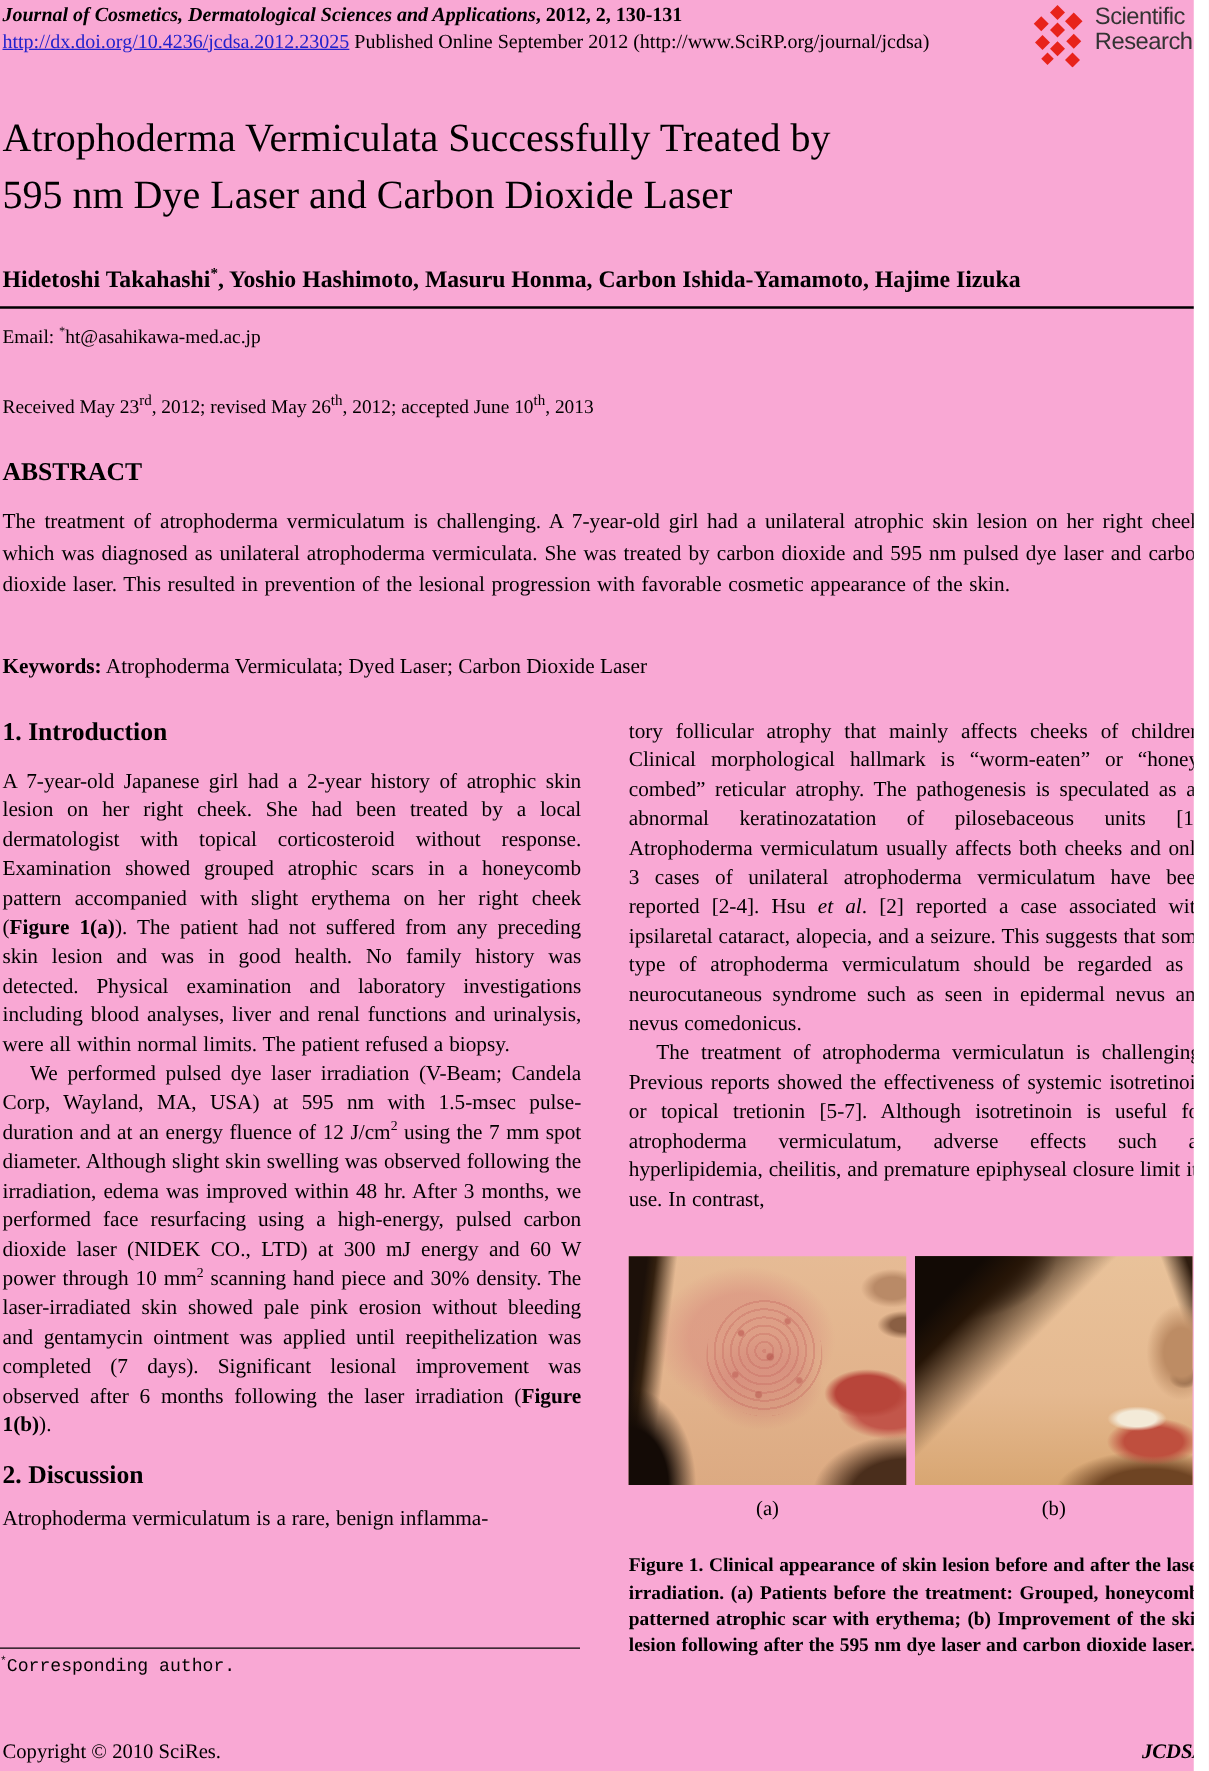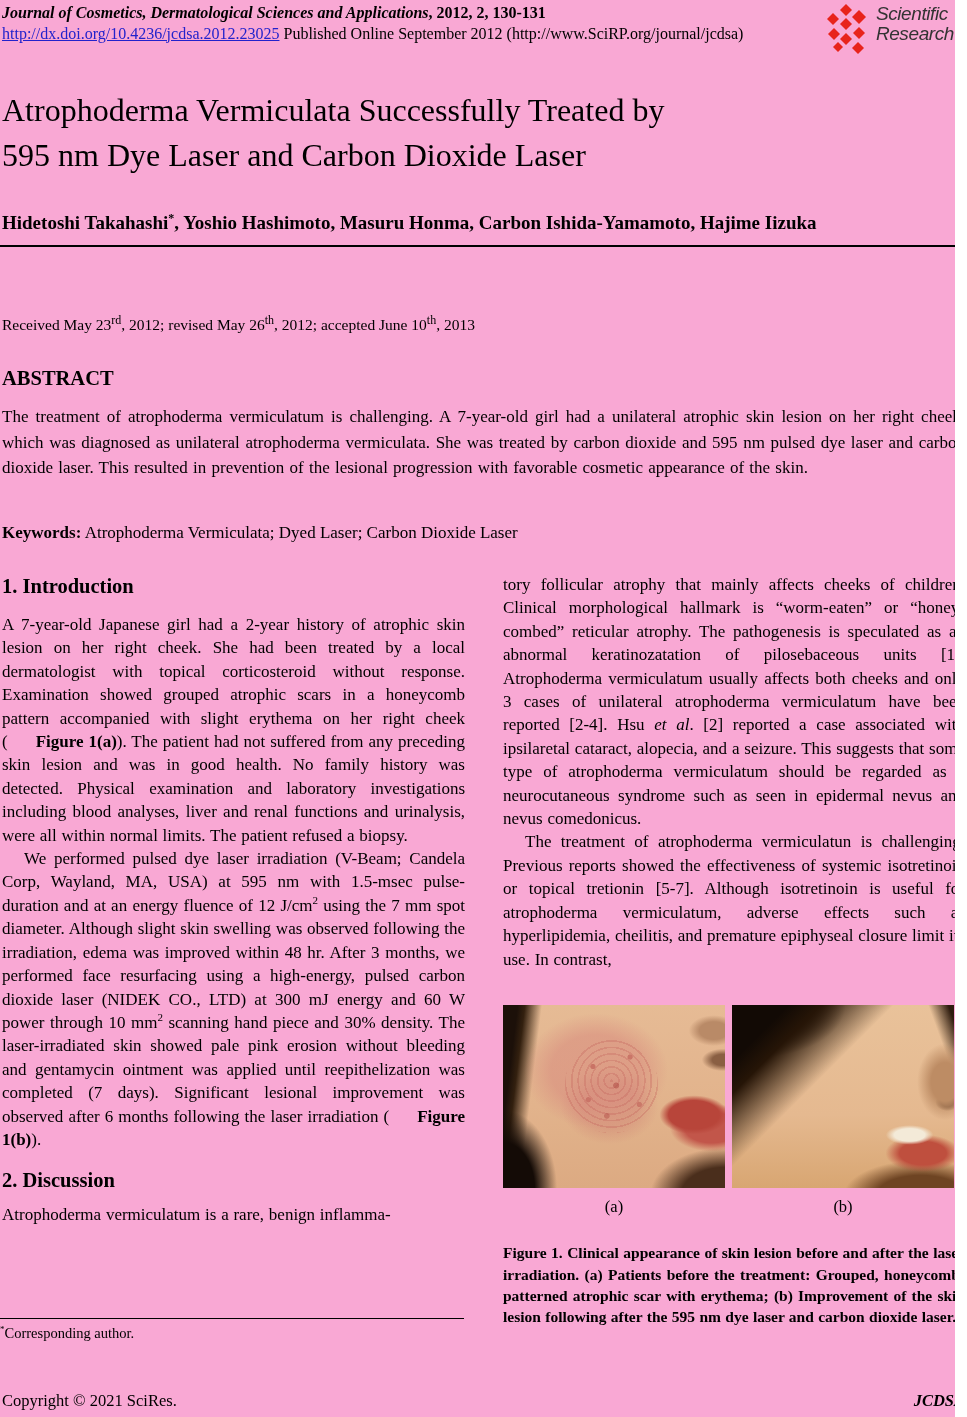--- a/index.html
+++ b/index.html
@@ -6,21 +6,21 @@
   .page{position:relative;width:955px;height:1417px;background:#f9a8d4;overflow:hidden;
         font-family:"Liberation Serif", serif;color:#000;}
 
   
   .hdr{position:absolute;top:3px;left:2px;font-size:16px;line-height:20.5px;}
   .hdr .l1{font-weight:bold;}
   .hdr .l1 .jname{font-style:italic;}
   .hdr a.doi{color:#2222cc;text-decoration:underline;}
   .logo{position:absolute;top:4px;right:1px;display:flex;align-items:flex-start;gap:5px;}
   .logo .txt{font-family:"Liberation Sans", sans-serif;font-size:19px;line-height:20px;
-             color:#333;letter-spacing:-0.4px;font-style:italic;}
+             color:#333;letter-spacing:-0.4px;}
 
   
   .title{position:absolute;top:88px;left:2px;width:930px;font-size:32px;font-weight:normal;line-height:45px;}
   .authors{position:absolute;top:211px;left:2px;font-size:19px;font-weight:bold;}
   .authors sup{font-size:12px;}
   .rule1{position:absolute;top:245px;left:0;width:965px;border-top:2px solid #000;}
   .affil{position:absolute;top:255px;left:2px;font-size:15.5px;line-height:21.5px;}
   .affil sup{font-size:10px;}
   .received{position:absolute;top:313px;left:2px;font-size:15.5px;}
   .received sup{font-size:12px;}
@@ -34,26 +34,26 @@
 
   
   .col{position:absolute;top:573px;font-size:17px;line-height:23.4px;}
   .col-left{left:2px;width:463px;}
   .col-right{left:503px;width:462px;}
   .sec-h{font-size:20.5px;font-weight:bold;line-height:26px;margin:0 0 14px 0;}
   .sec-h.mt{margin-top:16px;margin-bottom:10px;}
   p.body{margin:0;text-align:justify;word-spacing:0.5px;}
   p.indent{text-indent:22px;}
   p.body sup{font-size:11px;line-height:0;}
-  .bold{font-weight:bold;margin-left:28px;}
+  .bold{font-weight:bold;}
   .ital{font-style:italic;}
 
   
   .footnote{position:absolute;top:1318px;left:0;width:464px;border-top:1.5px solid #000;
-            padding-top:5px;font-size:14.5px;}
+            padding-top:5px;font-size:14.5px;font-family:Liberation Mono, monospace;}
   .footnote sup{font-size:9px;}
 
   
   .figure{margin-top:34px;}
   .fig-row{display:flex;gap:7px;}
   .photo{width:222px;height:183px;position:relative;overflow:hidden;}
   .photo-a{
     background:
       radial-gradient(ellipse 46px 26px at 86% 60%, #b8453a 0 55%, rgba(184,69,58,0) 75%),
       radial-gradient(ellipse 60px 34px at 94% 67%, #c2564a 0 45%, rgba(194,86,74,0) 70%),
@@ -131,20 +131,21 @@
   <div class="title">
     <div>Atrophoderma Vermiculata Successfully Treated by</div>
     <div>595 nm Dye Laser and Carbon Dioxide Laser</div>
   </div>
 
   <div class="authors"><span>Hidetoshi Takahashi</span><sup>*</sup><span>, Yoshio Hashimoto, Masuru Honma, Carbon Ishida-Yamamoto, Hajime Iizuka</span></div>
 
   <div class="rule1"></div>
 
   <div class="affil">
+    <div><span>Email: </span><sup>*</sup><span>ht@asahikawa-med.ac.jp</span></div>
   </div>
 
   <div class="received"><span>Received May 23</span><sup>rd</sup><span>, 2012; revised May 26</span><sup>th</sup><span>, 2012; accepted June 10</span><sup>th</sup><span>, 2013</span></div>
 
   <div class="abs-h">ABSTRACT</div>
   <div class="abs-p">The treatment of atrophoderma vermiculatum is challenging. A 7-year-old girl had a unilateral atrophic skin lesion on her right cheek, which was diagnosed as unilateral atrophoderma vermiculata. She was treated by carbon dioxide and 595 nm pulsed dye laser and carbon dioxide laser. This resulted in prevention of the lesional progression with favorable cosmetic appearance of the skin.</div>
 
   <div class="keywords"><span class="kl">Keywords:</span><span> Atrophoderma Vermiculata; Dyed Laser; Carbon Dioxide Laser</span></div>
 
   <div class="col col-left">
@@ -170,17 +171,17 @@
       </div>
       <div class="fig-labels">
         <div class="lab">(a)</div>
         <div class="lab">(b)</div>
       </div>
       <div class="caption">Figure 1. Clinical appearance of skin lesion before and after the laser irradiation. (a) Patients before the treatment: Grouped, honeycomb-patterned atrophic scar with erythema; (b) Improvement of the skin lesion following after the 595 nm dye laser and carbon dioxide laser.</div>
     </div>
   </div>
 
   <div class="footer">
-    <span>Copyright © 2021 SciRes.</span>
+    <span>Copyright © 2010 SciRes.</span>
     <span class="abbr">JCDSA</span>
   </div>
 
 </div>
 
 </body></html>

